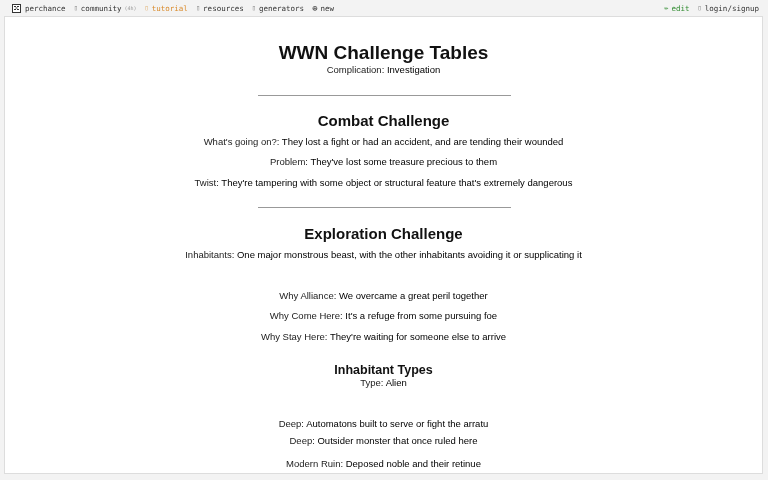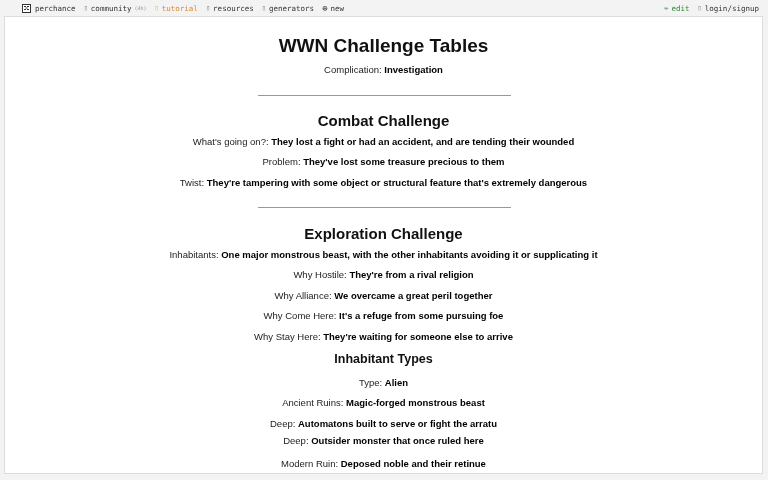--- a/index.html
+++ b/index.html
@@ -7,47 +7,47 @@
     width: 768px; height: 480px; overflow: hidden;
     background: #f3f3f3;
     font-family: "Liberation Sans", sans-serif;
     position: relative;
   }
   .topbar {
     position: absolute; left: 0; top: 0; width: 768px; height: 16px;
     font-family: "DejaVu Sans Mono", monospace; font-size: 7.5px;
     color: #333; display: flex; align-items: center;
   }
-  .topbar .left { display: flex; align-items: center; padding-left: 22px; }
+  .topbar .left { display: flex; align-items: center; padding-left: 12px; }
   .topbar .right { margin-left: auto; display: flex; align-items: center; padding-right: 9px; }
   .nav-item { display: inline-flex; align-items: center; margin-right: 8px; white-space: nowrap; }
   .nav-item .ic { margin-right: 3px; font-size: 7px; color: #888; }
   .nav-item.tutorial { color: #d98a2b; }
   .nav-item.tutorial .ic { color: #e0b070; }
   .nav-item.edit { color: #2e8b2e; }
   .nav-item .small { font-size: 5px; color: #999; margin-left: 3px; }
   .dice {
     width: 9px; height: 9px; border: 1px solid #333; box-sizing: border-box;
     display: inline-block; position: relative; margin-right: 4px; background:#fff;
   }
   .dice::before {
     content: ""; position: absolute; left: 1px; top: 1px; width: 1.5px; height: 1.5px; background: #333;
     box-shadow: 3px 0 0 #333, 0 3px 0 #333, 3px 3px 0 #333, 1.5px 1.5px 0 #333;
   }
   .page {
     position: absolute; left: 4px; top: 16px; width: 759px; height: 458px;
     background: #fff; border: 1px solid #ddd; box-sizing: border-box;
     text-align: center; color: #111; overflow: hidden;
   }
-  h1 { font-size: 19px; font-weight: bold; margin: 4px; position: absolute; top: 14px; left: 0; right: 0; }
+  h1 { font-size: 19px; font-weight: bold; margin: 11px; position: absolute; top: 14px; left: 0; right: 0; }
   h2 { font-size: 15px; font-weight: bold; margin: 4px; position: absolute; left: 0; right: 0; }
-  h3 { font-size: 12.5px; font-weight: bold; margin: 0; position: absolute; left: 0; right: 0; }
+  h3 { font-size: 12.5px; font-weight: bold; margin: 11px; position: absolute; left: 0; right: 0; }
   .line { font-size: 9.5px; position: absolute; left: 0; right: 0; white-space: nowrap; }
   .line .lbl { color: #222; }
-  .line .val { font-weight: bold; color: #000; }
+  .line .val { font-weight: normal; color: #000; }
   hr.sep { position: absolute; left: 253px; width: 253px; margin: 0; border: 0; border-top: 1px solid #999; }
 </style>
 </head>
 <body>
 
 <div class="topbar">
   <div class="left">
     <a class="nav-item">
       <span class="dice"></span>
       <span>perchance</span>
@@ -110,46 +110,38 @@
     <span class="val">They're tampering with some object or structural feature that's extremely dangerous</span>
   </div>
 
   <hr class="sep" style="top:190px">
 
   <h2 style="top:204px">Exploration Challenge</h2>
   <div class="line" style="top:232px">
     <span class="lbl">Inhabitants:</span>
     <span class="val">One major monstrous beast, with the other inhabitants avoiding it or supplicating it</span>
   </div>
-  <div class="line" style="top:252px">
-    <span class="lbl">Why Hostile:</span>
-    <span class="val">They're from a rival religion</span>
-  </div>
   <div class="line" style="top:273px">
     <span class="lbl">Why Alliance:</span>
     <span class="val">We overcame a great peril together</span>
   </div>
   <div class="line" style="top:293px">
     <span class="lbl">Why Come Here:</span>
     <span class="val">It's a refuge from some pursuing foe</span>
   </div>
   <div class="line" style="top:314px">
     <span class="lbl">Why Stay Here:</span>
     <span class="val">They're waiting for someone else to arrive</span>
   </div>
 
   <h3 style="top:335px">Inhabitant Types</h3>
   <div class="line" style="top:360px">
     <span class="lbl">Type:</span>
     <span class="val">Alien</span>
   </div>
-  <div class="line" style="top:380px">
-    <span class="lbl">Ancient Ruins:</span>
-    <span class="val">Magic-forged monstrous beast</span>
-  </div>
   <div class="line" style="top:401px">
     <span class="lbl">Deep:</span>
     <span class="val">Automatons built to serve or fight the arratu</span>
   </div>
   <div class="line" style="top:418px">
     <span class="lbl">Deep:</span>
     <span class="val">Outsider monster that once ruled here</span>
   </div>
   <div class="line" style="top:441px">
     <span class="lbl">Modern Ruin:</span>

